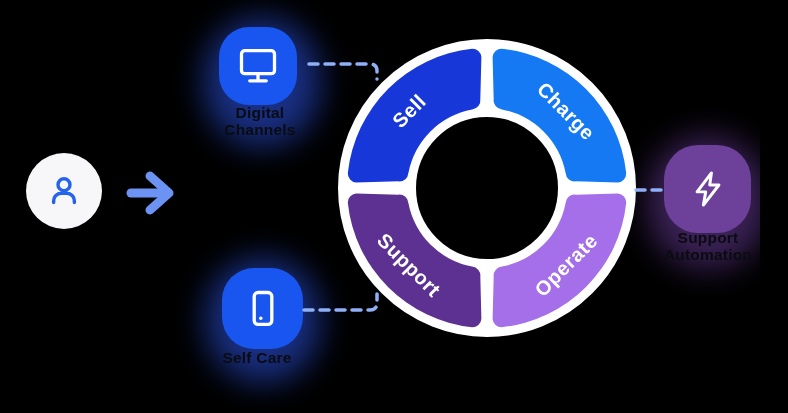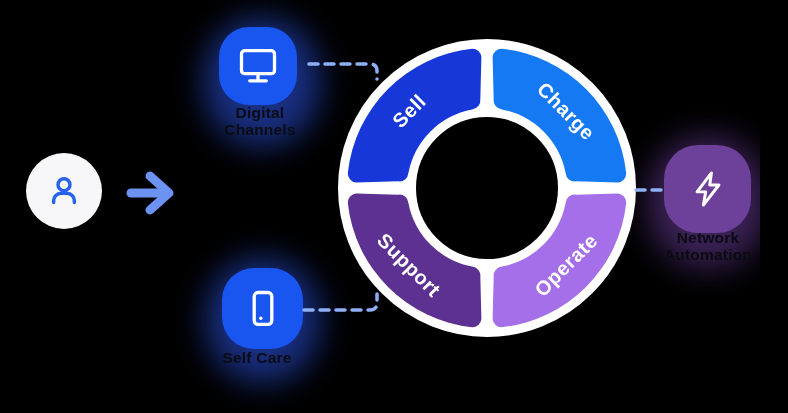--- a/index.html
+++ b/index.html
@@ -80,21 +80,21 @@
       <circle cx="18" cy="28.5" r="1.6" fill="#ffffff"></circle>
     </svg>
   </div>
   <div class="node-label lbl-self">Self Care</div>
 
   <div class="squircle sq-network" style="background: rgb(109, 64, 153);">
     <svg width="46" height="46" viewBox="0 0 40 40">
       <path d="M23 6 L10.5 22.5 H18 L16 34 L29.5 16.5 H21.5 Z" fill="none" stroke="#ffffff" stroke-width="2.6" stroke-linejoin="round"></path>
     </svg>
   </div>
-  <div class="node-label lbl-network">Network Automation</div>
+  <div class="node-label lbl-network">Support Automation</div>
 
   <svg class="wheel-svg" width="788" height="413" viewBox="0 0 788 413">
 
     <circle cx="487" cy="188" r="110" fill="none" stroke-width="78" stroke="#ffffff"></circle>
 
     <path fill="#1737d8" d="M 347.80 173.03 A 140 140 0 0 1 472.03 48.80 A 9 9 0 0 1 481.39 57.12 L 480.32 99.25 A 9 9 0 0 1 472.08 109.40 A 80 80 0 0 0 408.40 173.08 A 9 9 0 0 1 398.25 181.33 L 356.12 182.39 A 9 9 0 0 1 347.80 173.03 Z"></path>
     <path fill="#1479f2" d="M 501.97 48.80 A 140 140 0 0 1 626.20 173.03 A 9 9 0 0 1 617.88 182.39 L 575.75 181.32 A 9 9 0 0 1 565.60 173.08 A 80 80 0 0 0 501.92 109.40 A 9 9 0 0 1 493.67 99.25 L 492.61 57.12 A 9 9 0 0 1 501.97 48.80 Z"></path>
     <path fill="#5c3191" d="M 472.03 327.20 A 140 140 0 0 1 347.80 202.97 A 9 9 0 0 1 356.12 193.61 L 398.25 194.67 A 9 9 0 0 1 408.40 202.92 A 80 80 0 0 0 472.08 266.60 A 9 9 0 0 1 480.32 276.75 L 481.39 318.88 A 9 9 0 0 1 472.03 327.20 Z"></path>
     <path fill="#a46fe9" d="M 626.20 202.97 A 140 140 0 0 1 501.97 327.20 A 9 9 0 0 1 492.61 318.88 L 493.68 276.75 A 9 9 0 0 1 501.92 266.60 A 80 80 0 0 0 565.60 202.92 A 9 9 0 0 1 575.75 194.68 L 617.88 193.61 A 9 9 0 0 1 626.20 202.97 Z"></path>
 

